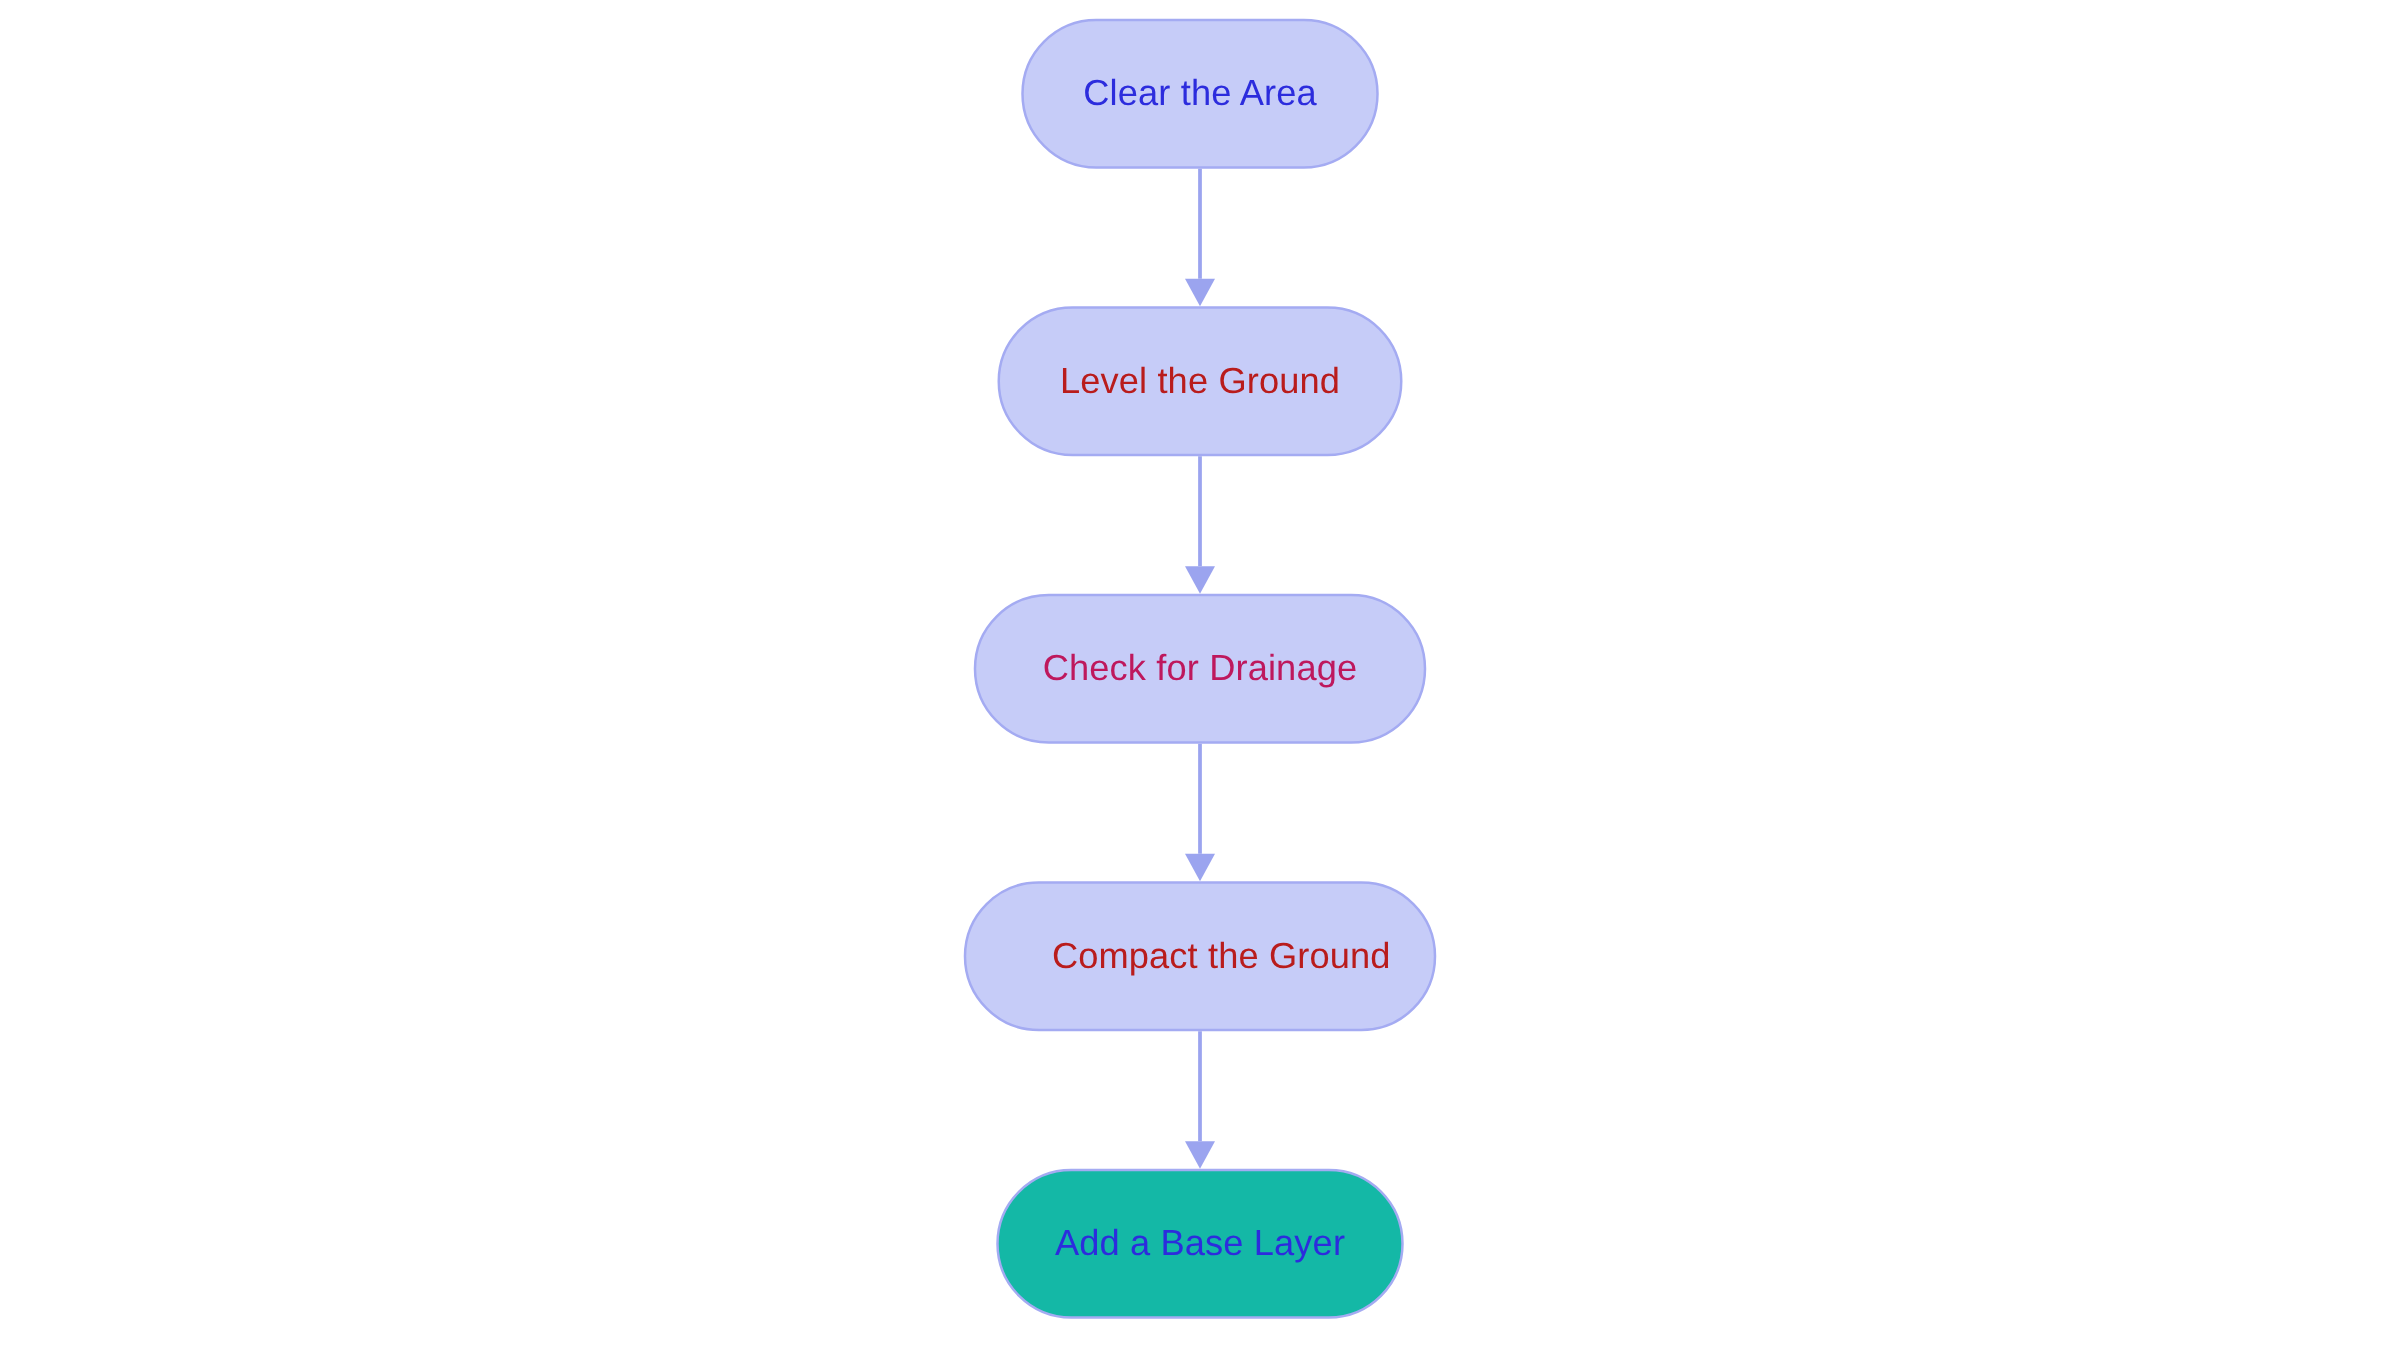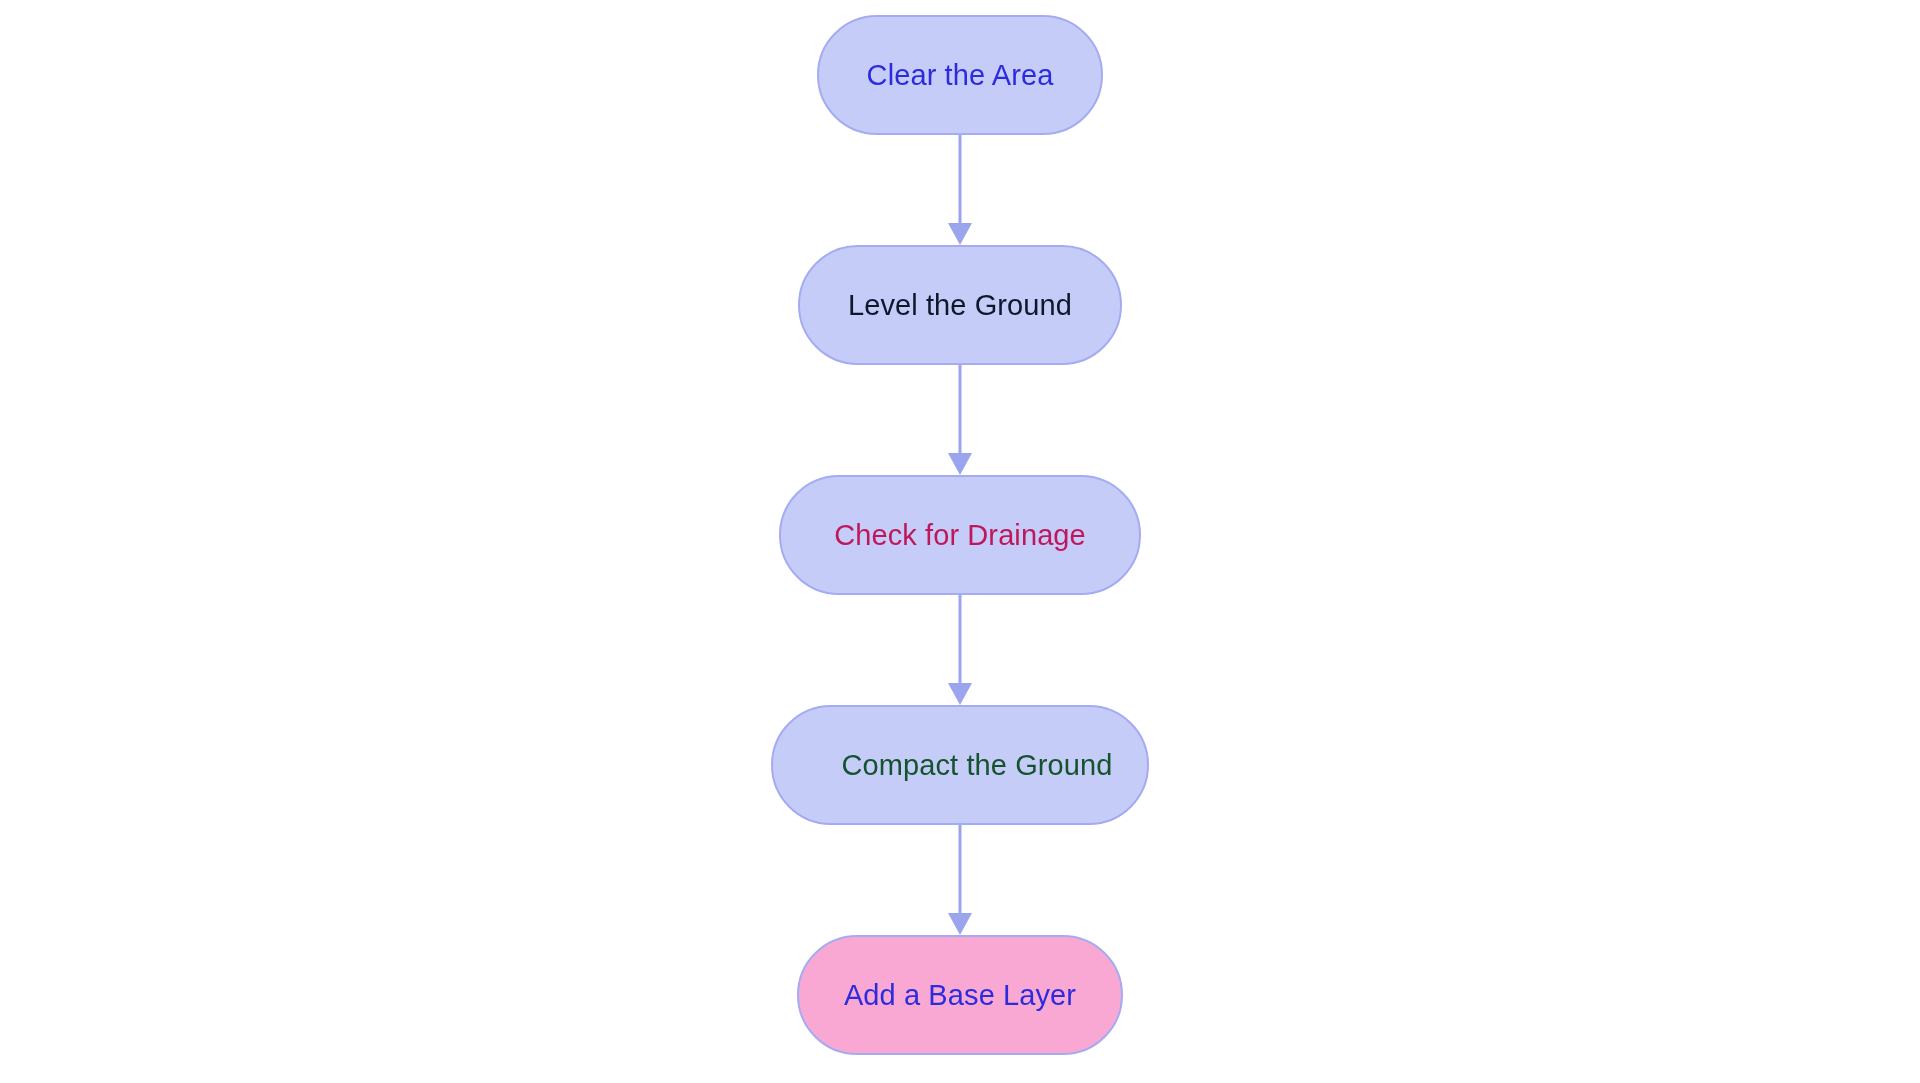--- a/index.html
+++ b/index.html
@@ -89,44 +89,44 @@
     <div class="node" style="width: 286px; background: rgb(198, 204, 248); border-color: rgb(164, 171, 242);">
       <span class="node-label" style="color: rgb(44, 44, 221);">Clear the Area</span>
     </div>
 
     <div class="connector">
       <div class="stem" style="background: rgb(155, 164, 239);"></div>
       <div class="arrowhead" style="border-top-color: rgb(155, 164, 239);"></div>
     </div>
 
     <div class="node" style="width: 324px; background: rgb(198, 204, 248); border-color: rgb(164, 171, 242);">
-      <span class="node-label" style="color: #0f172a;">Level the Ground</span>
+      <span class="node-label" style="color: #b91c1c;">Level the Ground</span>
     </div>
 
     <div class="connector">
       <div class="stem" style="background: rgb(155, 164, 239);"></div>
       <div class="arrowhead" style="border-top-color: rgb(155, 164, 239);"></div>
     </div>
 
     <div class="node" style="width: 362px; background: rgb(198, 204, 248); border-color: rgb(164, 171, 242);">
       <span class="node-label" style="color: #be185d;">Check for Drainage</span>
     </div>
 
     <div class="connector">
       <div class="stem" style="background: rgb(155, 164, 239);"></div>
       <div class="arrowhead" style="border-top-color: rgb(155, 164, 239);"></div>
     </div>
 
     <div class="node" style="width: 378px; background: rgb(198, 204, 248); border-color: rgb(164, 171, 242);">
-      <span class="node-label" style="color: #14532d; margin-left: 34px;">Compact the Ground</span>
+      <span class="node-label" style="color: #b91c1c; margin-left: 34px;">Compact the Ground</span>
     </div>
 
     <div class="connector">
       <div class="stem" style="background: rgb(155, 164, 239);"></div>
       <div class="arrowhead" style="border-top-color: rgb(155, 164, 239);"></div>
     </div>
 
-    <div class="node" style="width: 326px; background: #f9a8d4; border-color: rgb(164, 171, 242); align-items: center;">
+    <div class="node" style="width: 326px; background: #14b8a6; border-color: rgb(164, 171, 242); align-items: center;">
       <span class="node-label" style="color: rgb(44, 44, 221);">Add a Base Layer</span>
     </div>
 
   </div>
 </div>
 
 </body></html>

